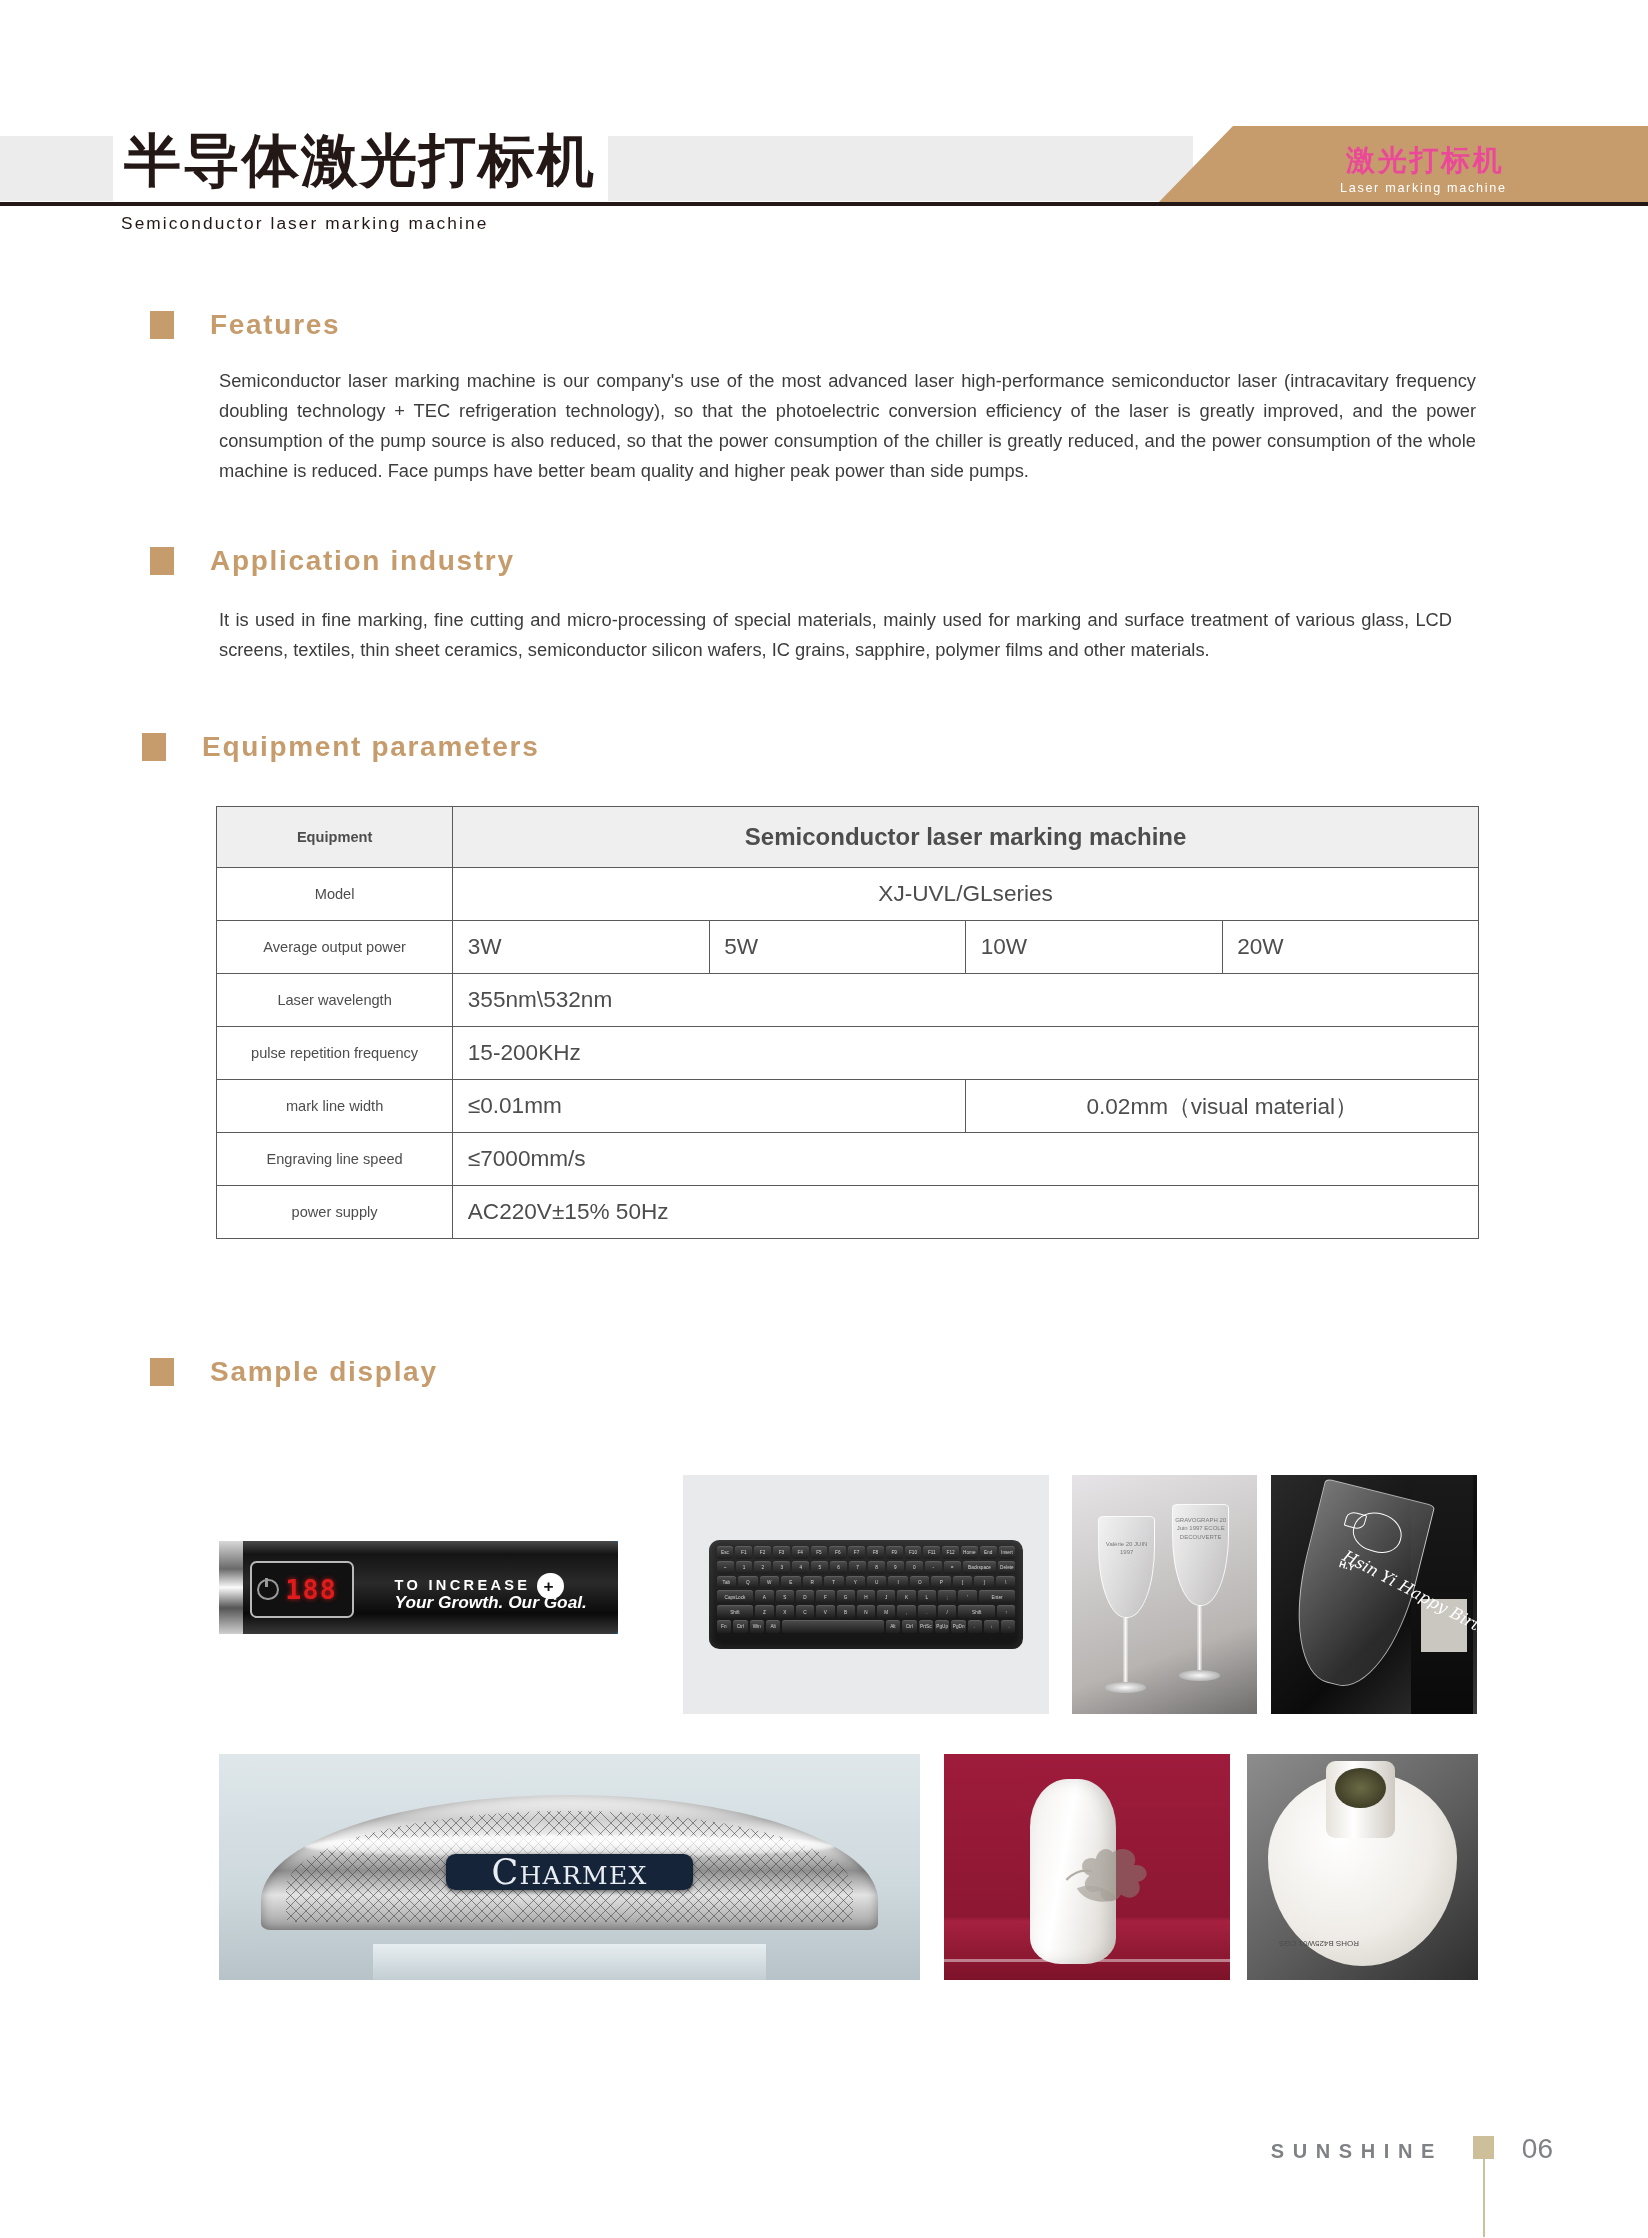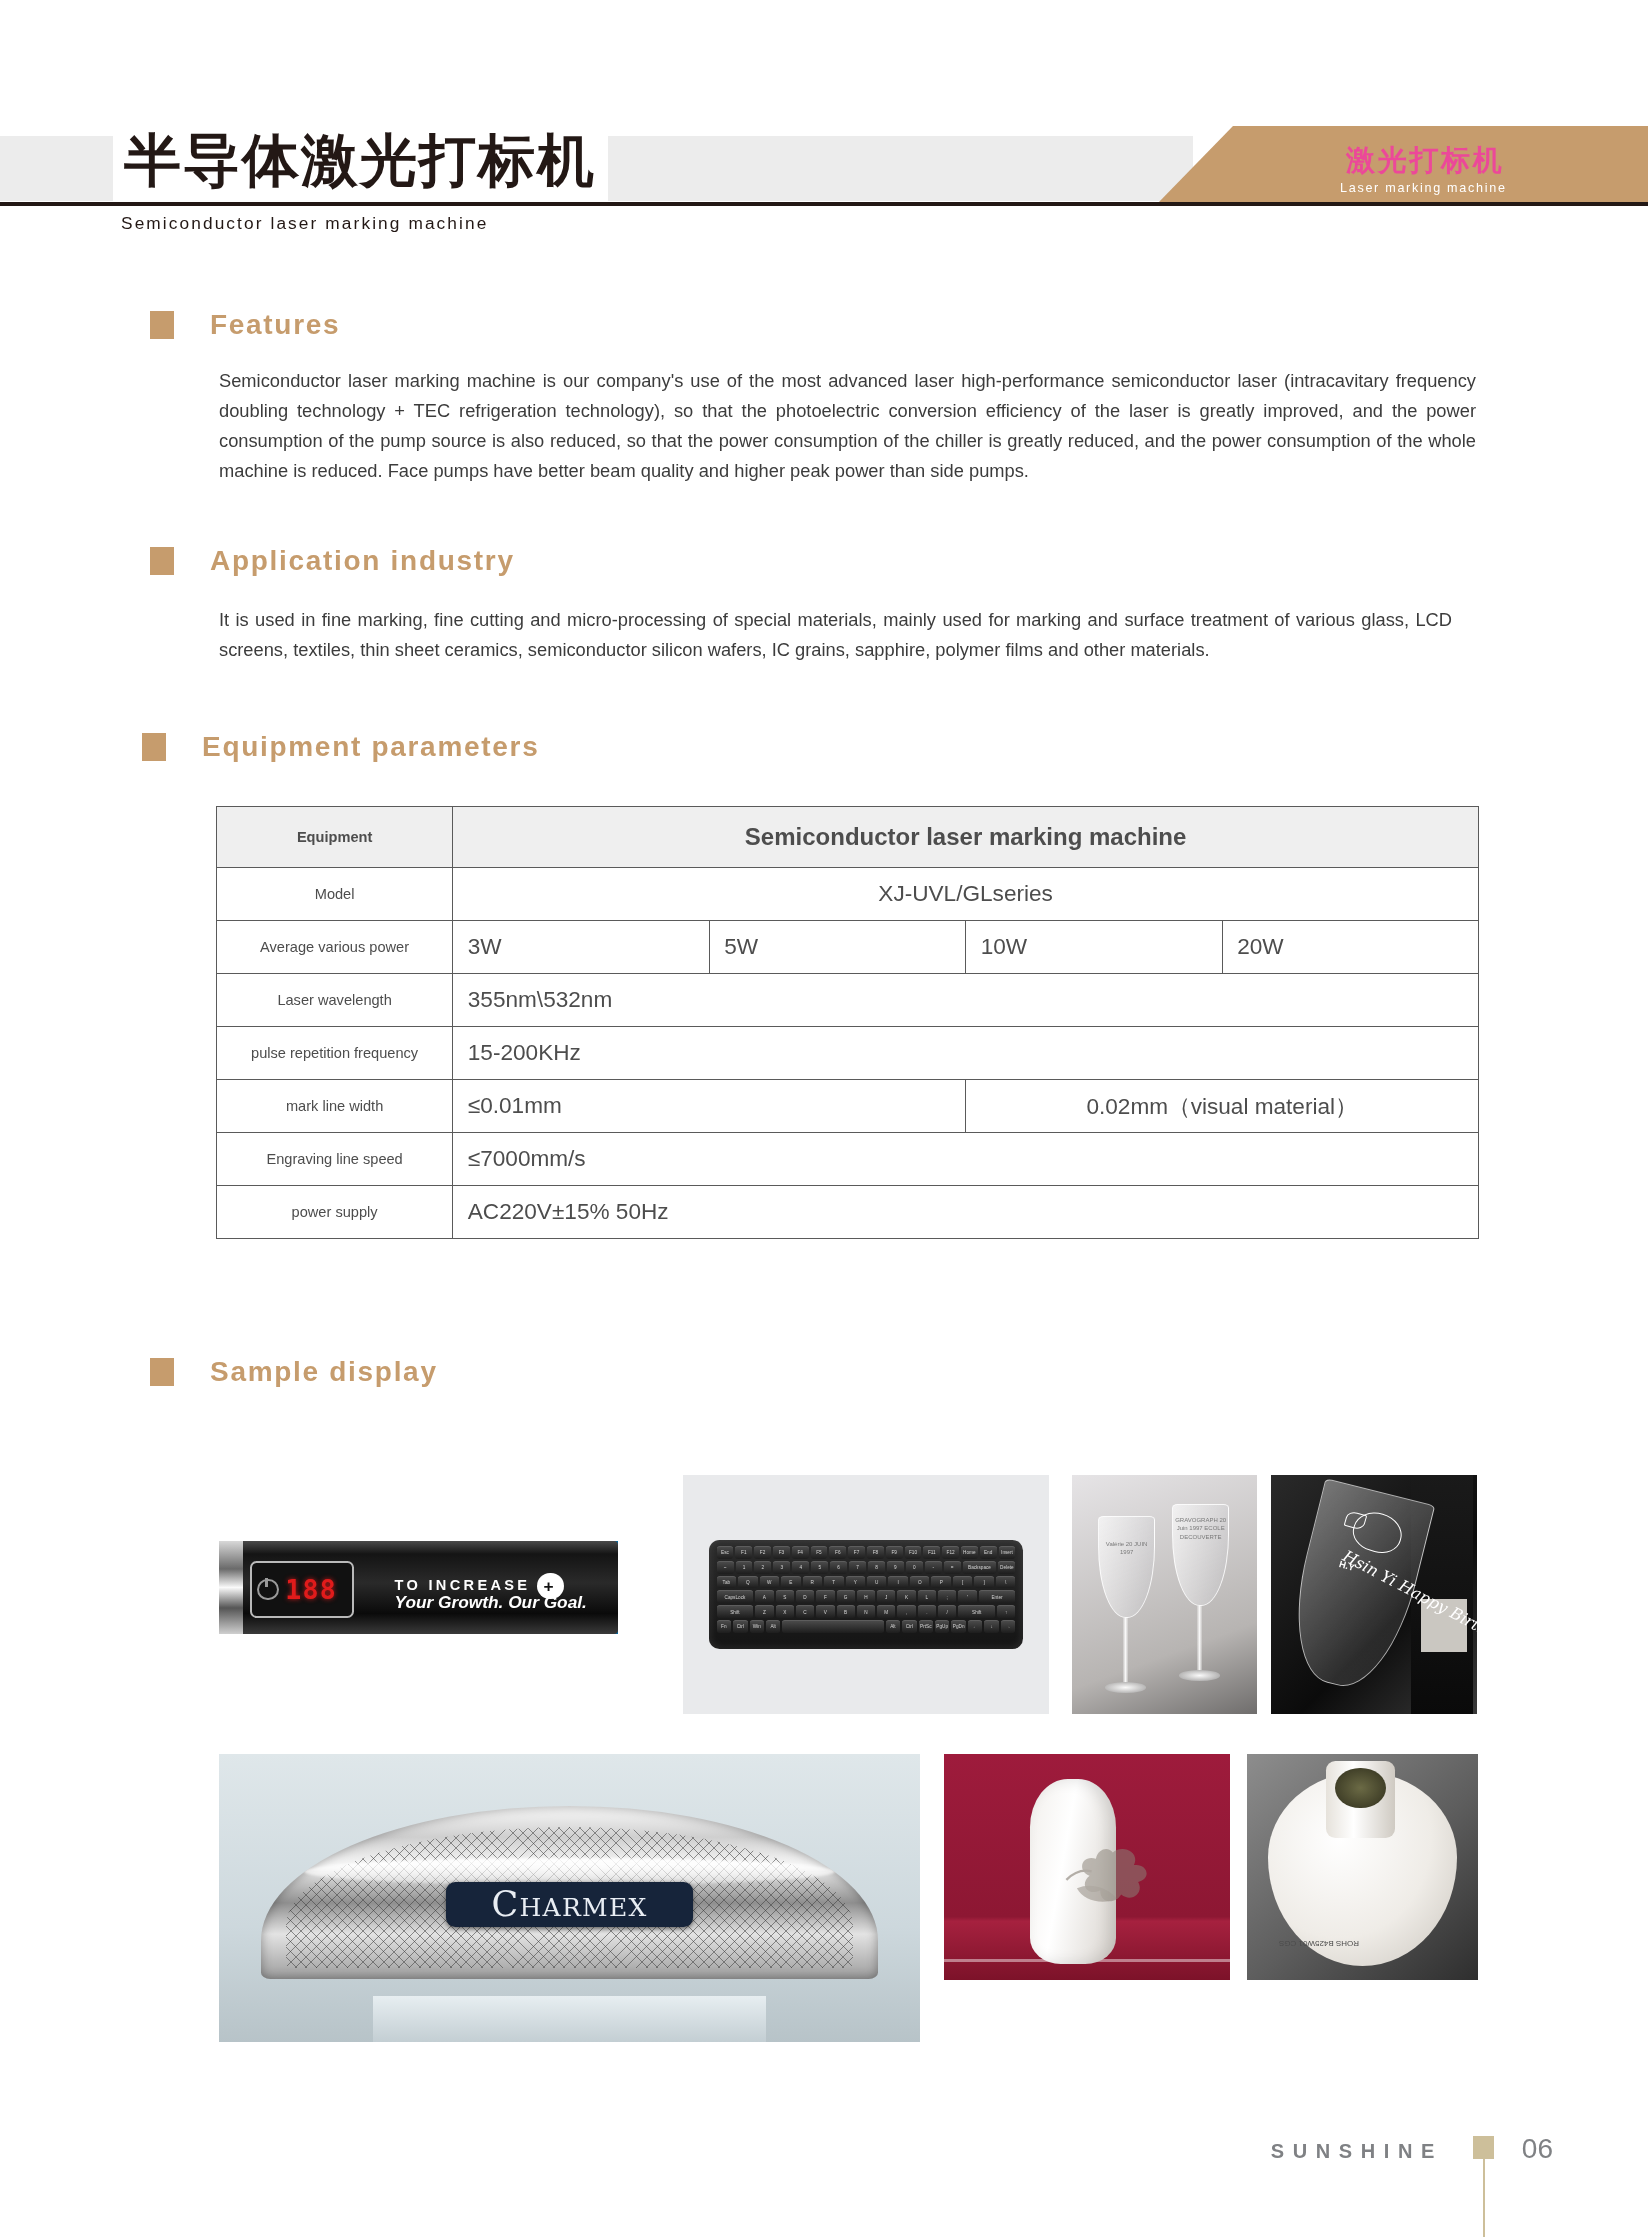--- a/index.html
+++ b/index.html
@@ -420,21 +420,21 @@
       <td class="th-cell lbl-cell">Equipment</td>
       <td class="th-cell" colspan="4">Semiconductor laser marking machine</td>
     </tr>
 
     <tr>
       <td class="lbl-cell">Model</td>
       <td class="val-center" colspan="4">XJ-UVL/GLseries</td>
     </tr>
 
     <tr>
-      <td class="lbl-cell">Average various power</td>
+      <td class="lbl-cell">Average output power</td>
       <td class="val-cell">3W</td>
       <td class="val-cell">5W</td>
       <td class="val-cell">10W</td>
       <td class="val-cell">20W</td>
     </tr>
 
     <tr>
       <td class="lbl-cell">Laser wavelength</td>
       <td class="val-cell" colspan="4">355nm\532nm</td>
     </tr>
@@ -607,21 +607,21 @@
 <div class="photo" style="left:1271px; top:1475px; width:206px; height:239px;">
   <div class="dark-bg"></div>
   <div class="bottle"></div>
   <div class="bottle-label"></div>
   <div class="tilt-glass"></div>
   <div class="duck"></div>
   <div class="hy-text">H.Y</div>
   <div class="hb-text">Hsin Yi  Happy Birthday</div>
 </div>
 
-<div class="photo" style="left:219px; top:1754px; width:701px; height:288px;">
+<div class="photo" style="left:219px; top:1754px; width:701px; height:226px;">
   <div class="cx-bg"></div>
   <div class="cx-stand"></div>
   <div class="cx-arc">
     <div class="cx-mesh"></div>
     <div class="cx-gloss"></div>
     <div class="cx-plate">
       <span class="cx-word">Charmex</span>
     </div>
   </div>
 </div>

